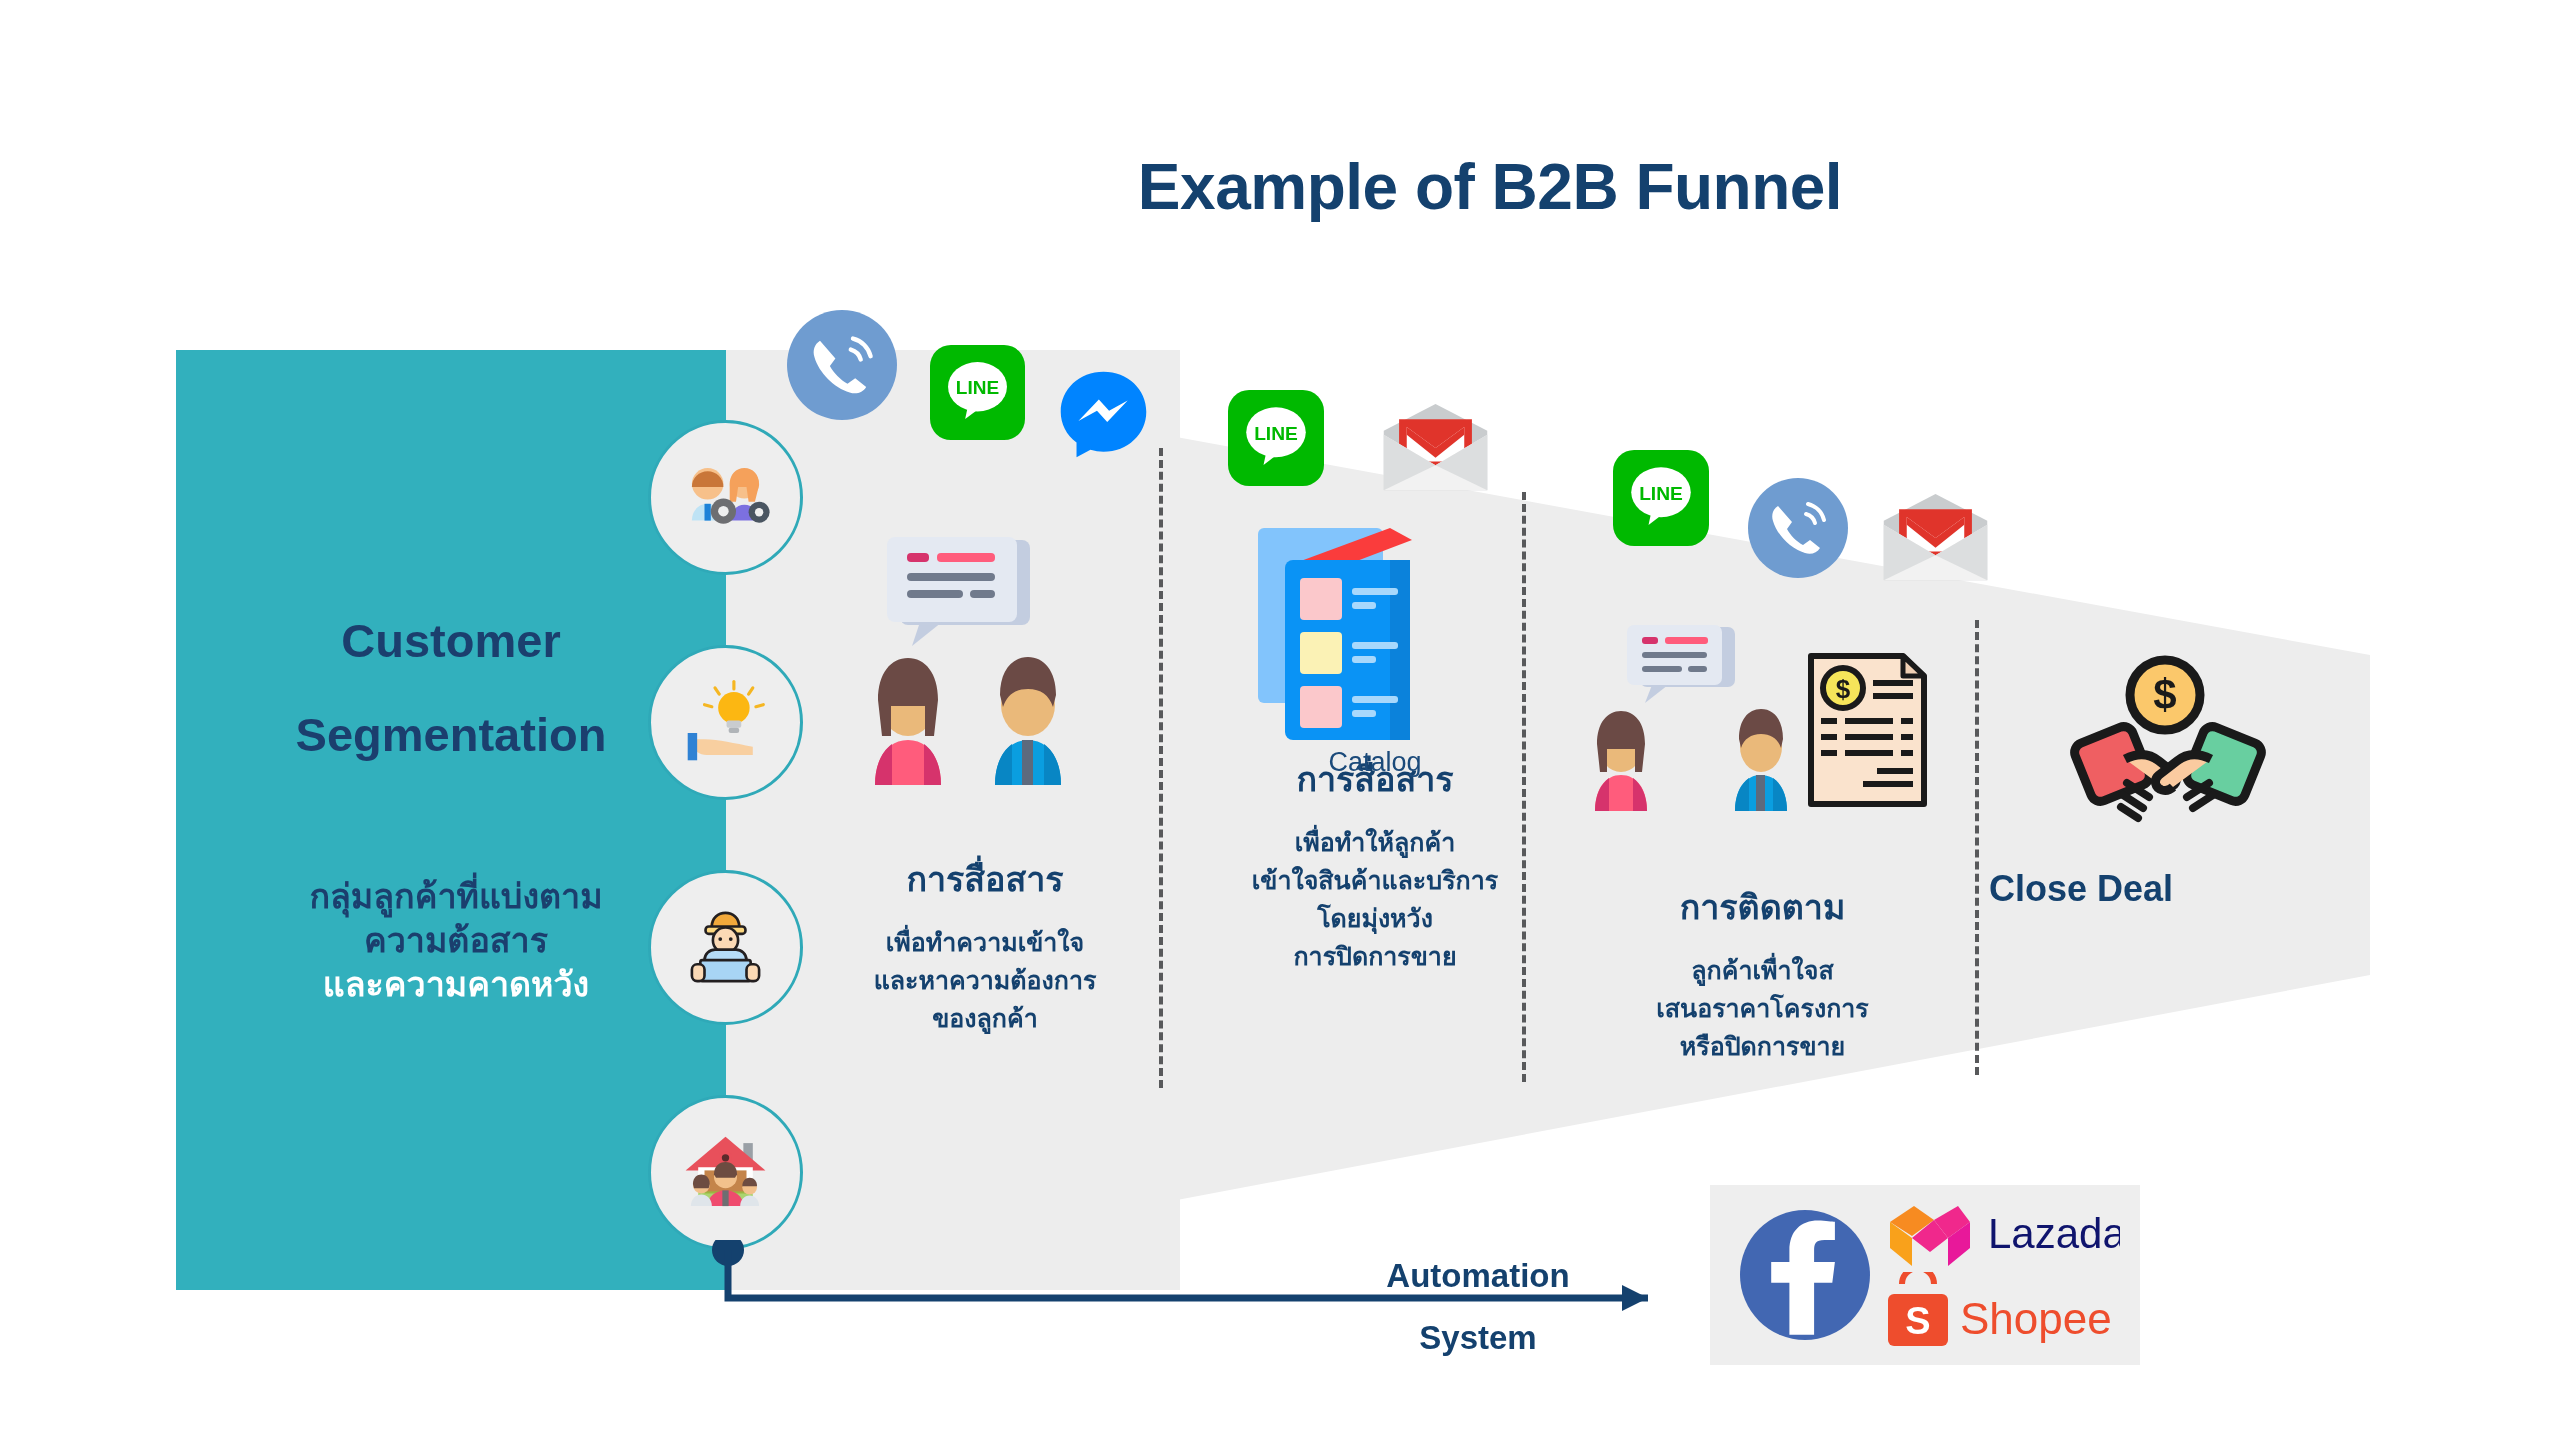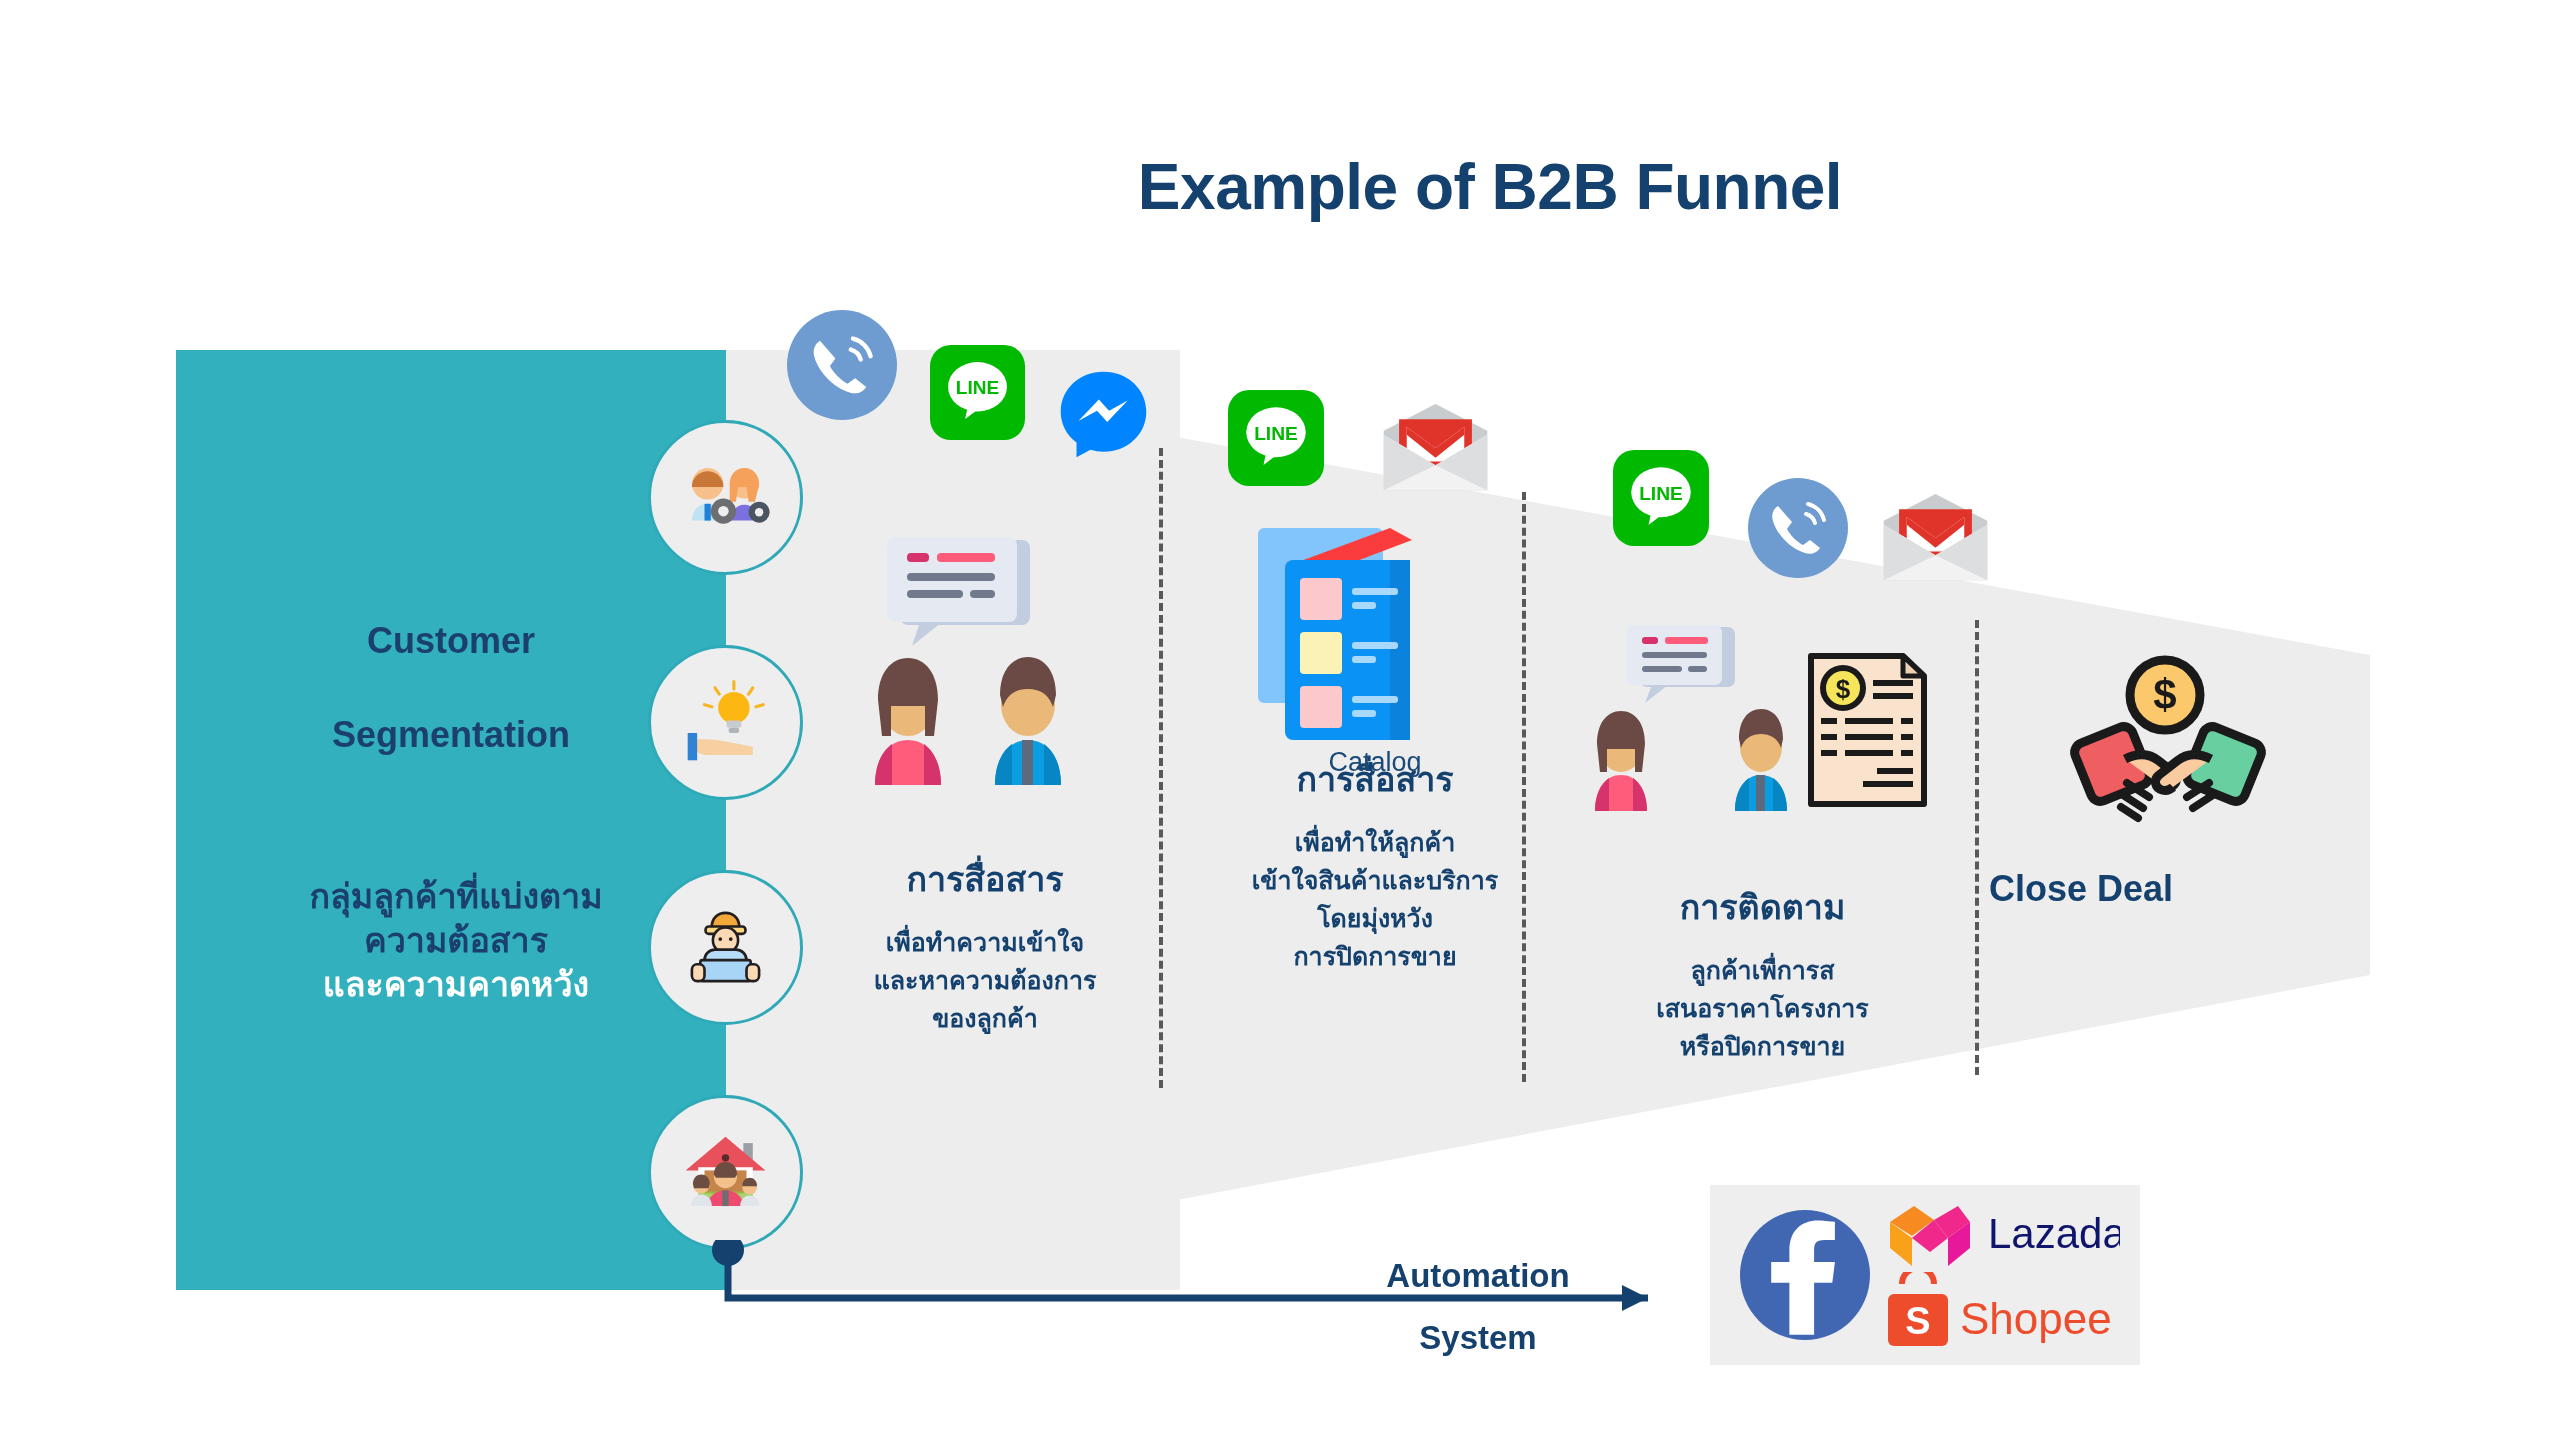--- a/index.html
+++ b/index.html
@@ -18,21 +18,21 @@
   
   #funnel-shape{position:absolute;left:0;top:0;width:2560px;height:1440px;}
 
   
   #teal-panel{
     position:absolute;left:176px;top:350px;width:550px;height:940px;
     background:#32b0bd;
   }
   #seg-title{
     position:absolute;left:176px;top:594px;width:550px;text-align:center;
-    color:#1b3f6e;font-size:36px;font-weight:bold;line-height:94px;
+    color:#1b3f6e;font-size:47px;font-weight:bold;line-height:94px;
   }
   #seg-sub{
     position:absolute;left:176px;top:874px;width:560px;text-align:center;
     font-size:34px;font-weight:bold;line-height:44px;color:#1b3f6e;
   }
   #seg-sub .white{color:#ffffff;}
 
   
   .circ{
     position:absolute;width:155px;height:155px;border-radius:50%;
@@ -375,21 +375,21 @@
       <div>เข้าใจสินค้าและบริการ</div>
       <div>โดยมุ่งหวัง</div>
       <div>การปิดการขาย</div>
     </div>
   </div>
   <div class="stage-col st-caption" id="cat-label" style="top:745px">Catalog</div>
 
   <div class="stage-col" id="col3">
     <div class="st-head">การติดตาม</div>
     <div class="st-body">
-      <div>ลูกค้าเพื่การส</div>
+      <div>ลูกค้าเพื่าใจส</div>
       <div>เสนอราคาโครงการ</div>
       <div>หรือปิดการขาย</div>
     </div>
   </div>
 
   <div class="stage-col" id="col4">
     <div class="st-head">Close Deal</div>
   </div>
 
   <svg id="arrow-svg" viewBox="0 0 1010 90">

